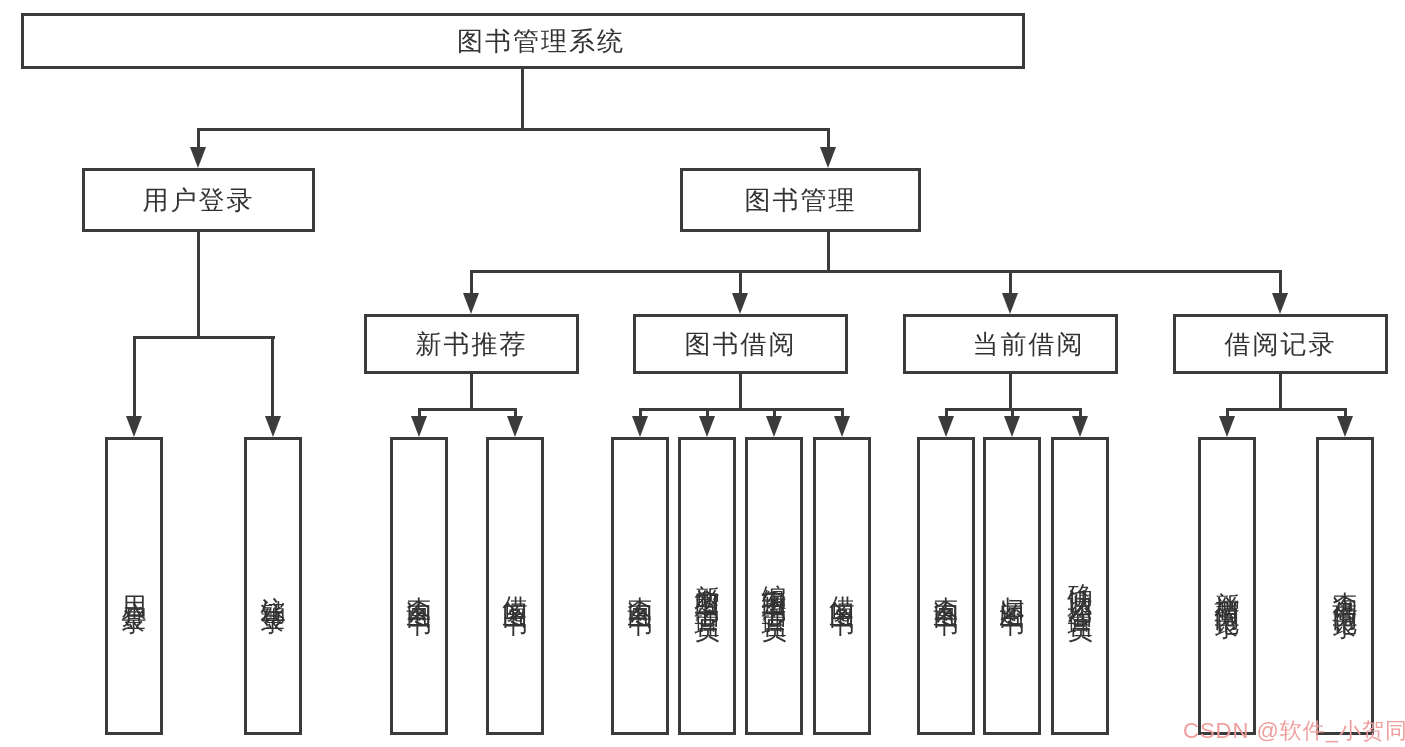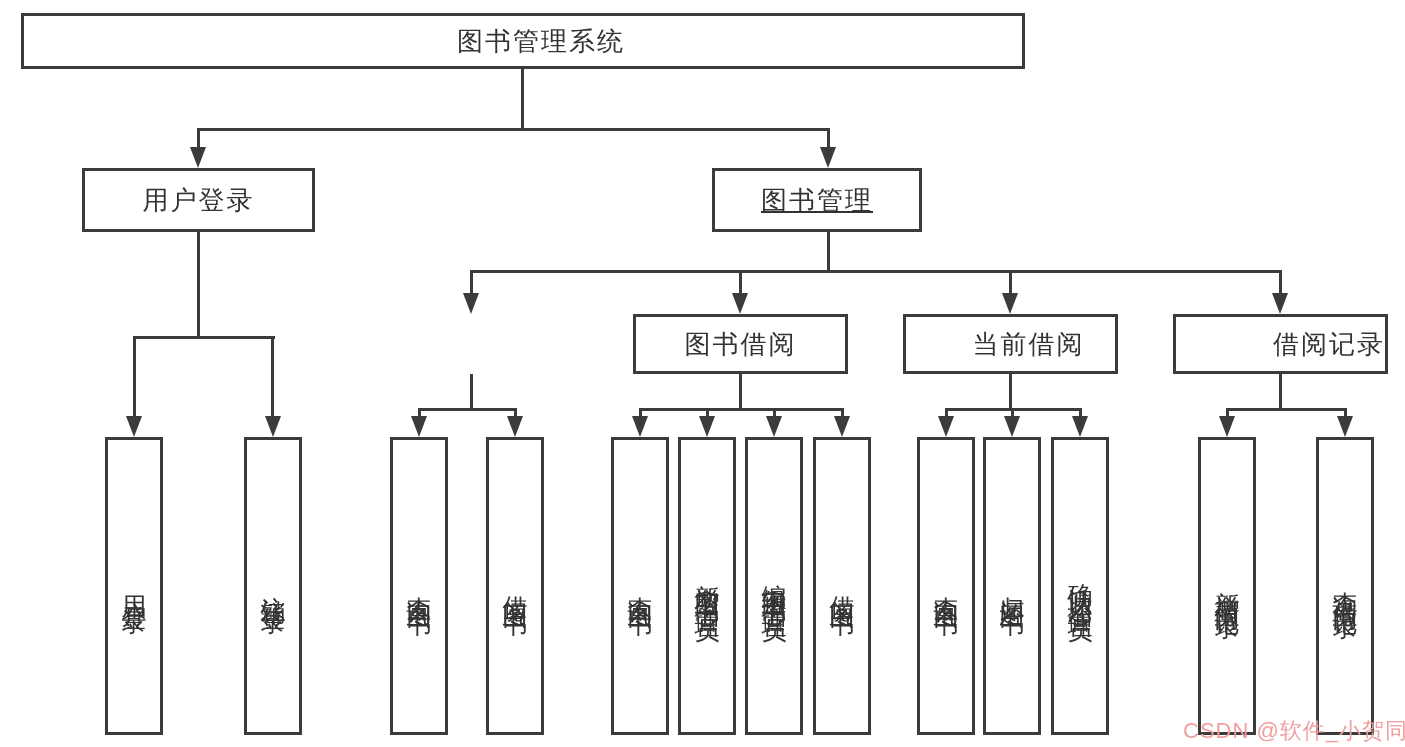--- a/index.html
+++ b/index.html
@@ -76,21 +76,21 @@
   <div class="vl" style="left:521px;top:69px;height:62px;"></div>
   <div class="hl" style="left:197px;top:128px;width:633px;"></div>
   <div class="vl" style="left:197px;top:128px;height:22px;"></div>
   <div class="ah" style="left:190px;top:147px;"></div>
   <div class="vl" style="left:827px;top:128px;height:22px;"></div>
   <div class="ah" style="left:820px;top:147px;"></div>
 
   <div class="box" style="left:82px;top:168px;width:233px;height:64px;">
     <span class="hlabel">用户登录</span>
   </div>
-  <div class="box" style="left:712px;top:168px;width:210px;height:64px;text-decoration:underline;">
+  <div class="box" style="left:680px;top:168px;width:241px;height:64px;">
     <span class="hlabel">图书管理</span>
   </div>
 
   <div class="vl" style="left:197px;top:232px;height:107px;"></div>
   <div class="hl" style="left:133px;top:336px;width:142px;"></div>
   <div class="vl" style="left:133px;top:336px;height:81px;"></div>
   <div class="ah" style="left:126px;top:416px;"></div>
   <div class="vl" style="left:271px;top:336px;height:81px;"></div>
   <div class="ah" style="left:265px;top:416px;"></div>
 
@@ -98,27 +98,30 @@
   <div class="hl" style="left:470px;top:270px;width:812px;"></div>
   <div class="vl" style="left:470px;top:270px;height:24px;"></div>
   <div class="ah" style="left:463px;top:293px;"></div>
   <div class="vl" style="left:739px;top:270px;height:24px;"></div>
   <div class="ah" style="left:732px;top:293px;"></div>
   <div class="vl" style="left:1009px;top:270px;height:24px;"></div>
   <div class="ah" style="left:1002px;top:293px;"></div>
   <div class="vl" style="left:1279px;top:270px;height:24px;"></div>
   <div class="ah" style="left:1272px;top:293px;"></div>
 
+  <div class="box" style="left:364px;top:314px;width:215px;height:60px;">
+    <span class="hlabel">新书推荐</span>
+  </div>
   <div class="box" style="left:633px;top:314px;width:215px;height:60px;">
     <span class="hlabel">图书借阅</span>
   </div>
   <div class="box" style="left:903px;top:314px;width:215px;height:60px;padding-left:36px;">
     <span class="hlabel">当前借阅</span>
   </div>
-  <div class="box" style="left:1173px;top:314px;width:215px;height:60px;justify-content:flex-end;">
+  <div class="box" style="left:1173px;top:314px;width:215px;height:60px;">
     <span class="hlabel">借阅记录</span>
   </div>
 
   <div class="vl" style="left:470px;top:374px;height:37px;"></div>
   <div class="hl" style="left:418px;top:408px;width:99px;"></div>
   <div class="vl" style="left:418px;top:408px;height:10px;"></div>
   <div class="ah" style="left:411px;top:416px;"></div>
   <div class="vl" style="left:514px;top:408px;height:10px;"></div>
   <div class="ah" style="left:507px;top:416px;"></div>
 

